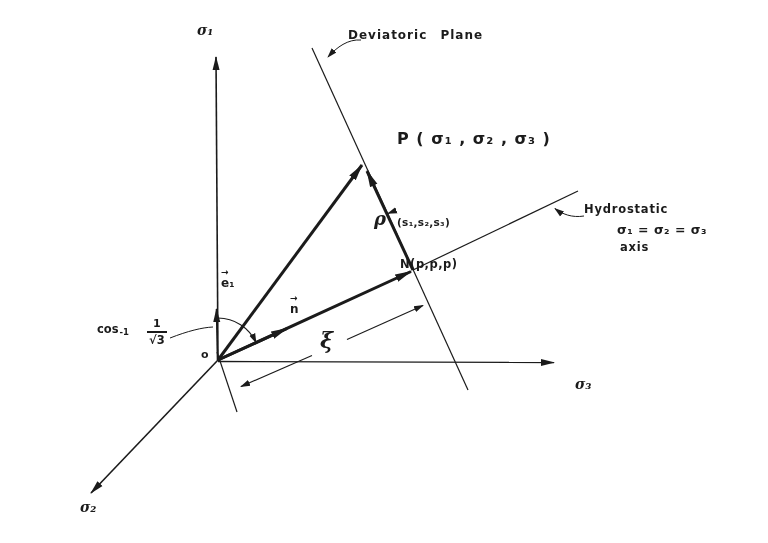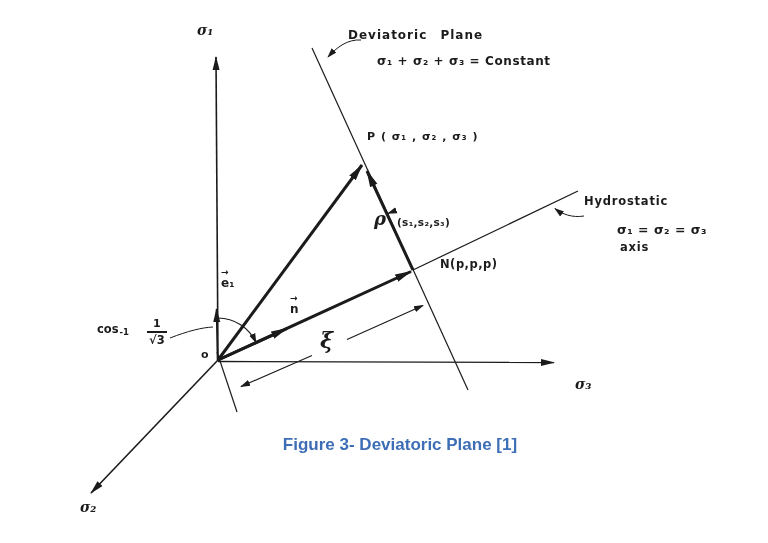--- a/index.html
+++ b/index.html
@@ -9,21 +9,21 @@
   }
   svg { position:absolute; left:0; top:0; }
   .lbl {
     position:absolute; font-family:"DejaVu Sans", sans-serif; font-weight:bold;
     color:#1b1b1b; white-space:nowrap; line-height:1;
   }
   .serif-it { font-family:"DejaVu Serif", serif; font-style:italic; }
   .fs-sigma { font-size:14px; }
   .dev-label { font-size:12px; letter-spacing:1px; word-spacing:8px; }
   .dev-eq { font-size:12px; letter-spacing:0.6px; }
-  .p-label { font-size:11px; letter-spacing:1px; }
+  .p-label { font-size:16px; letter-spacing:1px;margin-left:30px; }
   .s-label { font-size:10.5px; letter-spacing:0.3px; }
   .rho { font-size:18px; }
   .n-point { font-size:11.5px; letter-spacing:0.5px; }
   .hydro { font-size:11.5px; letter-spacing:0.8px; }
   .hydro-eq { font-size:12.5px; letter-spacing:0.5px; }
   .small-lbl { font-size:11px; }
   .xi { font-size:22px; }
   .vec { font-size:12px; position:relative; display:inline-block; }
   .vec .vec-arrow { position:absolute; top:-9px; left:0; font-size:9px; letter-spacing:0; }
   .angle-block { display:flex; align-items:flex-start; gap:18px; font-size:11.5px; }
@@ -78,29 +78,28 @@
 
     <line x1="312" y1="355.5" x2="241" y2="386.5" stroke="#1b1b1b" stroke-width="1.1" marker-end="url(#ahS)"></line>
     <line x1="347" y1="339.5" x2="423" y2="305.5" stroke="#1b1b1b" stroke-width="1.1" marker-end="url(#ahS)"></line>
   </svg>
 
   <div class="lbl serif-it fs-sigma" style="left:197px; top:23px;">σ₁</div>
   <div class="lbl serif-it fs-sigma" style="left:80px;  top:500px;">σ₂</div>
   <div class="lbl serif-it fs-sigma" style="left:575px; top:352px;margin-top:25px;">σ₃</div>
 
   <div class="lbl dev-label" style="left:348px; top:29px;">Deviatoric Plane</div>
-  <div class="lbl dev-eq" style="left:377px; top:55px;">σ₁ + σ₂ + σ₃ = Constant</div>
 
-  <div class="lbl hydro" style="left:584px; top:196px;">Hydrostatic</div>
+  <div class="lbl hydro" style="left:584px; top:204px;">Hydrostatic</div>
   <div class="lbl hydro" style="left:584px; top:242px;margin-left:36px;">axis</div>
   <div class="lbl hydro-eq" style="left:617px; top:224px;text-align:right;">σ₁ = σ₂ = σ₃</div>
 
   <div class="lbl p-label" style="left:367px; top:131px;">P ( σ₁ , σ₂ , σ₃ )</div>
   <div class="lbl s-label" style="left:397px; top:202px;margin-top:15px;">(s₁,s₂,s₃)</div>
-  <div class="lbl n-point" style="left:440px; top:259px;">N(p,p,p)</div>
+  <div class="lbl n-point" style="left:400px; top:259px;">N(p,p,p)</div>
   <div class="lbl small-lbl" style="left:201px; top:349px;">o</div>
 
   <div class="lbl serif-it rho" style="left:374px; top:210px;">ρ</div>
   <div class="lbl serif-it xi" style="left:320px; top:329px;">ξ</div>
 
   <div class="lbl" style="left:221px; top:274px;">
     <span class="vec">
       <span class="vec-arrow">→</span>
       <span>e₁</span>
     </span>
@@ -118,15 +117,14 @@
       <span class="angle-fn">
         <span>cos</span><span class="angle-exp">-1</span>
       </span>
       <span class="frac">
         <span class="num">1</span>
         <span class="den">√3</span>
       </span>
     </span>
   </div>
 
-  <div class="caption" style="color: rgb(62, 110, 181);">Figure 3- Deviatoric Plane [1]</div>
 
 </div>
 
 </body></html>

